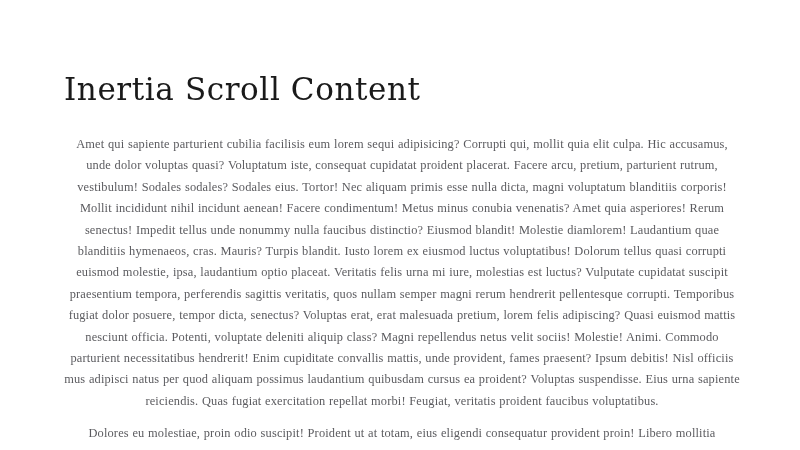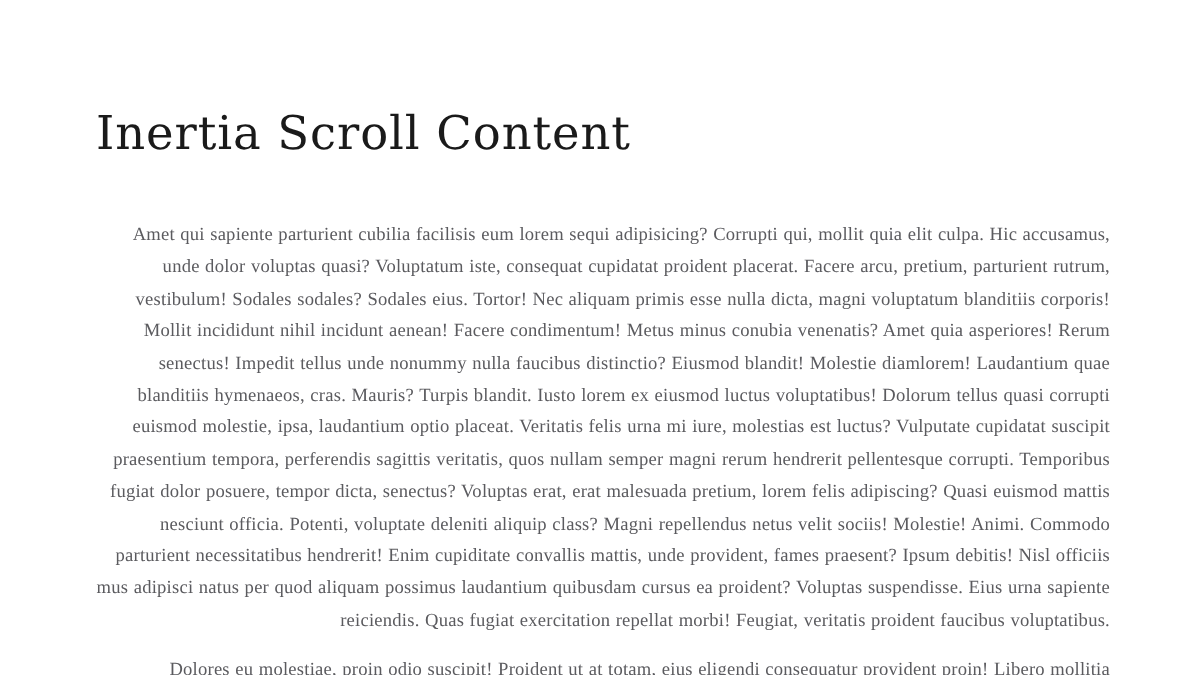--- a/index.html
+++ b/index.html
@@ -41,26 +41,26 @@
     line-height: 1.1;
     white-space: nowrap;
   }
   .body-copy {
     position: absolute;
     left: 0;
     top: 134px;
     width: 676px;
   }
   .body-copy p {
-    margin: 12px 0 11px 0;
+    margin: 0 0 11px 0;
     font-family: "Liberation Serif", "DejaVu Serif", serif;
     font-size: 12.4px;
     line-height: 21.4px;
     color: #5b5b5f;
-    text-align: right;
+    text-align: center;
     letter-spacing: 0.15px;
     word-spacing: 0.4px;
   }
   .body-copy p:last-child {
     margin-bottom: 0;
   }
 </style>
 </head>
 <body>
 

